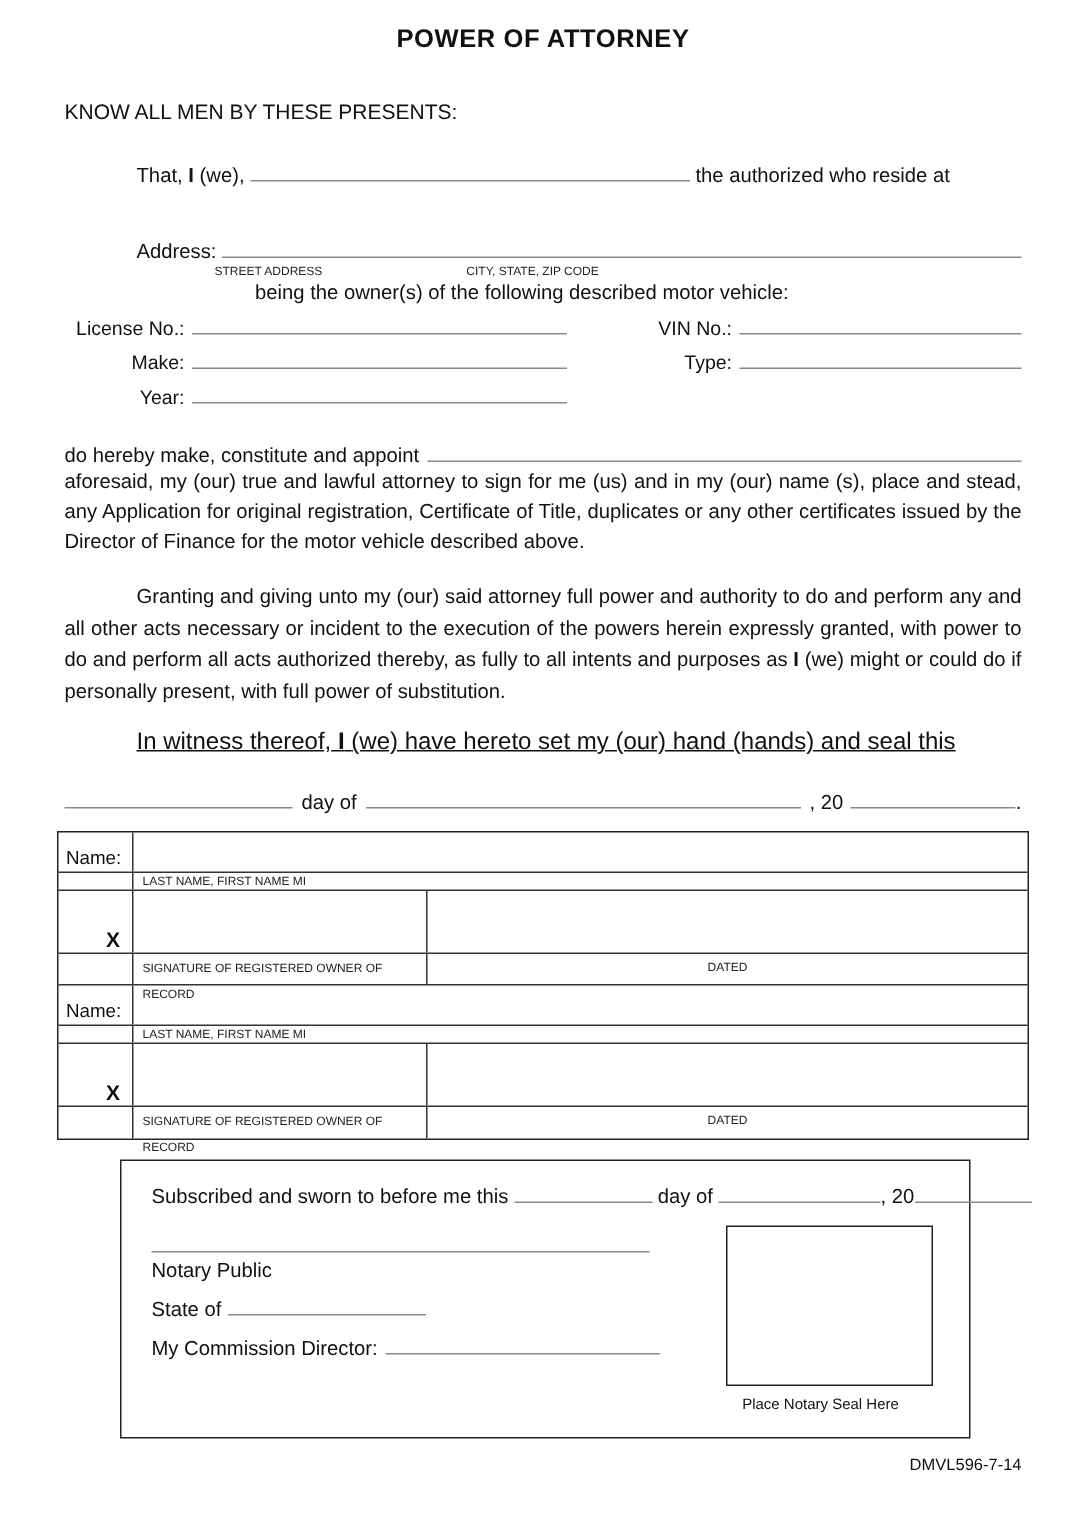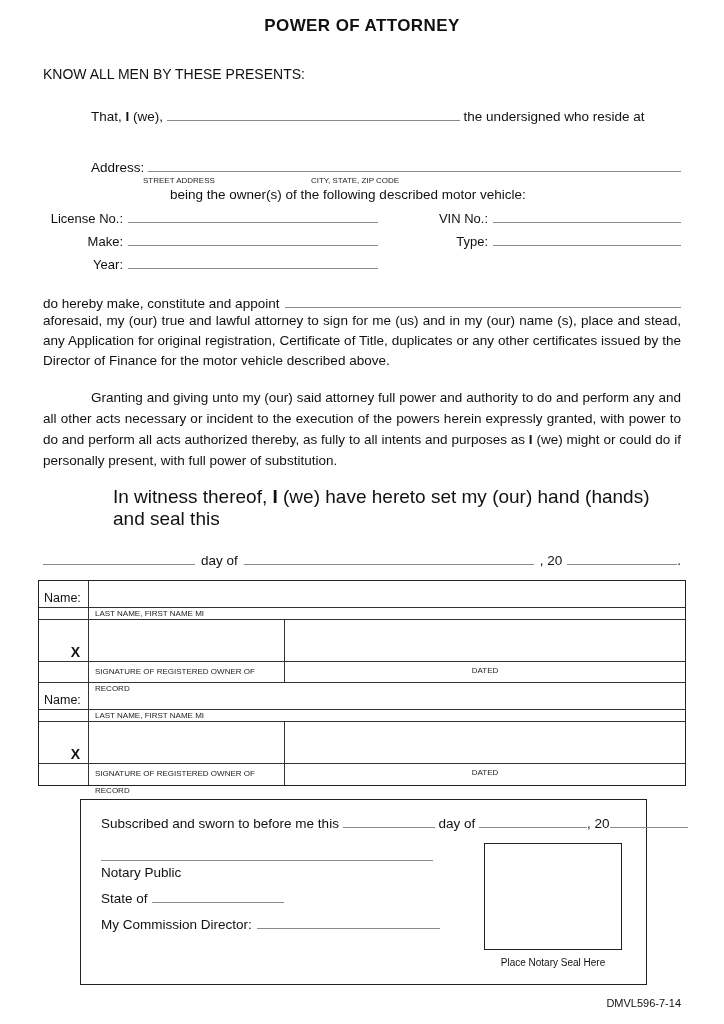--- a/index.html
+++ b/index.html
@@ -44,21 +44,21 @@
   .v-row { display: flex; align-items: baseline; height: 23px; }
   .v-label1 { width: 80px; text-align: right; }
   .v-line1 { width: 250px; margin-left: 5px; }
   .v-label2 { width: 110px; text-align: right; }
   .v-line2 { flex: 1; margin-left: 5px; }
 
   .para { font-size: 13.5px; line-height: 20px; text-align: justify; }
   .appoint-lead { display: flex; align-items: baseline; margin-top: 16px; font-size: 13.5px; text-align: center; }
   .appoint-lead .blank { flex: 1; margin-left: 6px; }
   .granting { margin-top: 16px; text-indent: 48px; line-height: 21px; }
-  .witness-line { margin-top: 15px; margin-left: 70px; font-size: 19px; }
+  .witness-line { margin-top: 15px; margin-left: 48px; font-size: 16px; text-decoration: underline; }
 
   .date-line { display: flex; align-items: baseline; margin-top: 22px; font-size: 13.5px; }
   .date-line .b1 { width: 152px; }
   .date-line .b2 { flex: 1; margin: 0 6px; }
   .date-line .b3 { width: 110px; margin-left: 5px; }
   .date-line .word { white-space: nowrap; }
 
   
   .sig-table {
     margin: 12px -5px 0 -5px;
@@ -103,41 +103,41 @@
   .commission-line { margin-top: 10px; }
   .commission-line .blank { width: 183px; margin-left: 5px; }
   .seal-box {
     position: absolute;
     top: 43px; right: 24px;
     width: 138px; height: 107px;
     border: 1.5px solid #222222;
   }
   .seal-caption {
     position: absolute;
-    top: 157px; right: 24px;
+    top: 157px; right: 30px;
     width: 138px;
     text-align: center;
     font-size: 10px;
   }
   .form-code {
     margin-top: 12px;
     text-align: right;
     font-size: 11px;
   }
 </style>
 </head>
 <body>
 
 <div class="page">
 
   <div class="title">POWER OF ATTORNEY</div>
 
   <div class="salutation">KNOW ALL MEN BY THESE PRESENTS:</div>
 
-  <div class="that-line"><span>That,</span> <span class="bi">I</span> <span>(we),</span> <span class="blank"></span> <span>the undersigned who reside at</span></div>
+  <div class="that-line"><span>That,</span> <span class="bi">I</span> <span>(we),</span> <span class="blank"></span> <span>the authorized who reside at</span></div>
 
   <div class="address-row">
     <span>Address:</span>
     <span class="blank"></span>
   </div>
   <div class="address-captions">
     <span class="cap-street">STREET ADDRESS</span>
     <span class="cap-city">CITY, STATE, ZIP CODE</span>
   </div>
   <div class="owner-line">being the owner(s) of the following described motor vehicle:</div>

